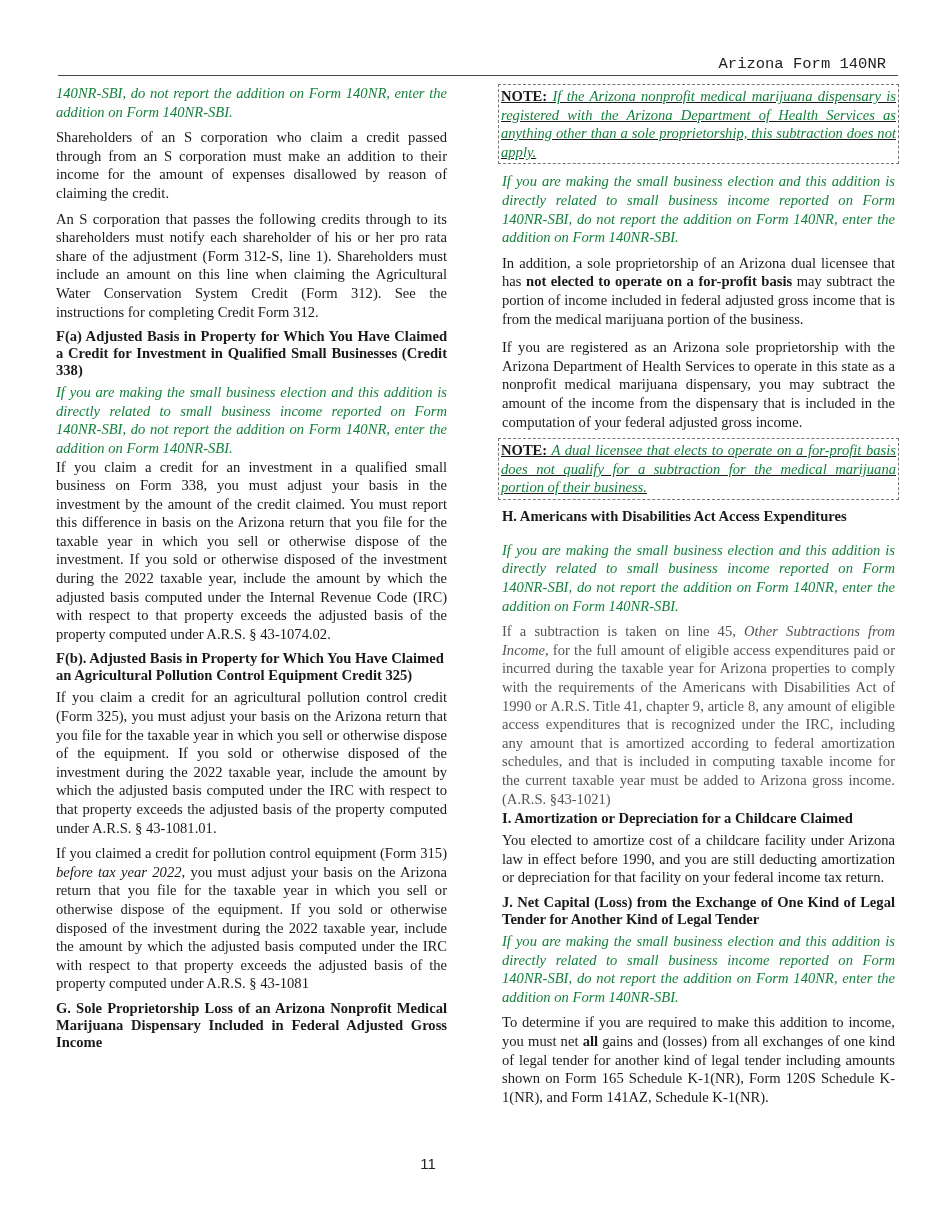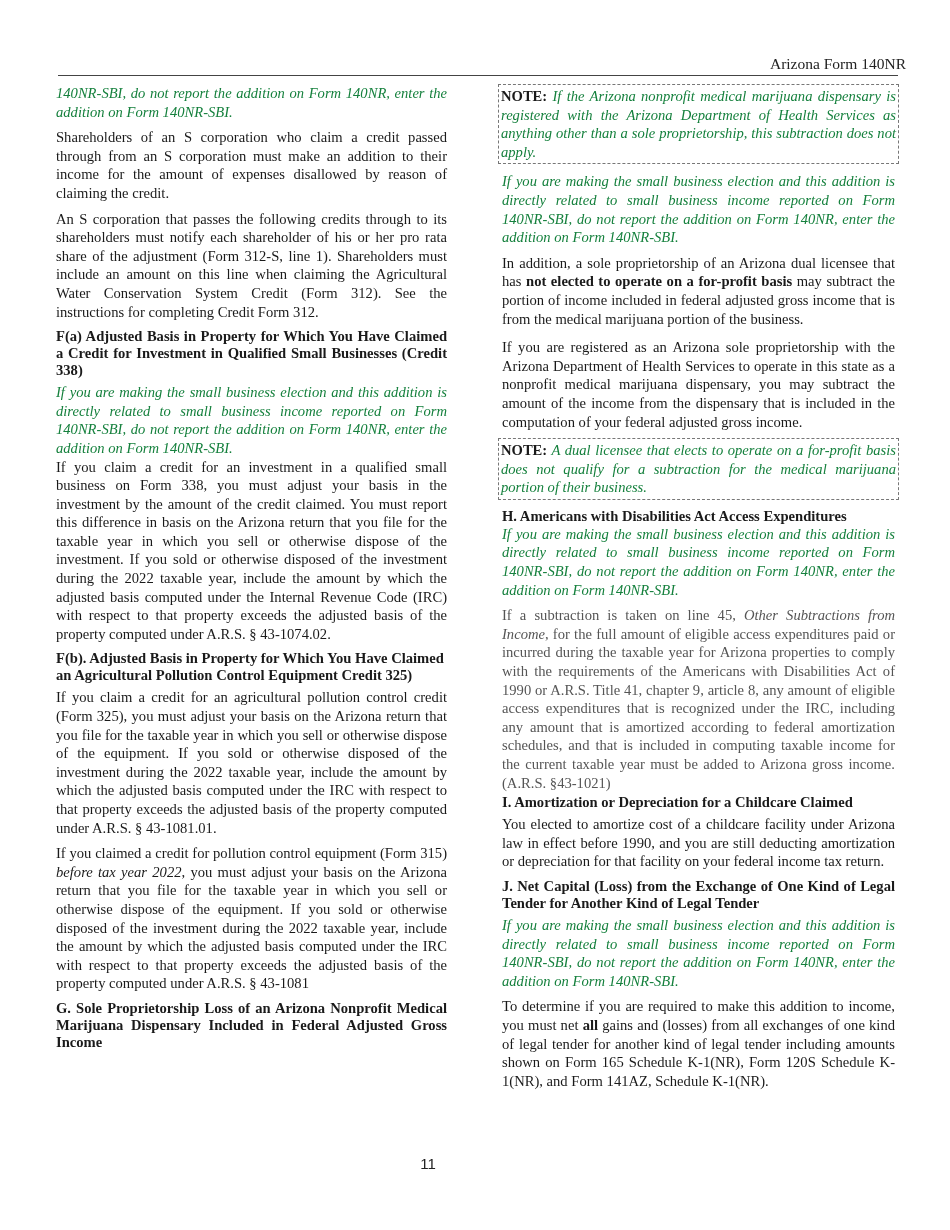--- a/index.html
+++ b/index.html
@@ -1,29 +1,29 @@
 <!DOCTYPE html>
 <html><head>
 <meta charset="utf-8">
 <style>
   html, body { margin: 0; padding: 0; background: #ffffff; }
   body { width: 950px; height: 1230px; position: relative; overflow: hidden;
          font-family: "Liberation Serif", serif; color: #1a1a1a; }
-  .header-title { position: absolute; top: 55px; right: 44px;
-         font-family: Liberation Serif, serif; font-size: 15.5px; color: #222; }
+  .header-title { position: absolute; top: 55px; right: 64px;
+         font-family: Liberation Mono, monospace; font-size: 15.5px; color: #222; }
   .header-rule { position: absolute; top: 75px; left: 58px; width: 840px; height: 0;
          border-top: 1.3px solid #444; }
   .col { position: absolute; top: 84px; width: 391px; font-size: 14.6px; line-height: 18.6px; }
   .col-left { left: 56px; }
   .col-right { left: 502px; width: 393px; }
   p { margin: 0 0 7px 0; text-align: justify; }
   .it { font-style: italic; color: #15803d; }
   .gray { color: #555; }
   h3 { margin: 0 0 4px 0; font-size: 14.6px; line-height: 17px; font-weight: bold; text-align: justify; }
-  .note { border: 1px dashed #777; padding: 2px 2px 2px 2px; margin: 0 -4px 8px -4px; }
+  .note { border: 1px dashed #777; padding: 2px 2px 2px 2px; margin: 0 -4px 8px -4px; text-decoration: underline; }
   .note p { margin: 0; }
   .tight { margin-bottom: 0; }
   .page-number { position: absolute; top: 1155px; left: 0; width: 856px; text-align: center;
          font-family: "Liberation Sans", sans-serif; font-size: 15px; color: #222; }
 </style>
 </head>
 <body>
 
 <div class="header-title">Arizona Form 140NR</div>
 <div class="header-rule"></div>
@@ -50,21 +50,21 @@
     <p><b>NOTE:</b><i class="it"> If the Arizona nonprofit medical marijuana dispensary is registered with the Arizona Department of Health Services as anything other than a sole proprietorship, this subtraction does not apply.</i></p>
   </div>
   <p class="it">If you are making the small business election and this addition is directly related to small business income reported on Form 140NR-SBI, do not report the addition on Form 140NR, enter the addition on Form 140NR-SBI.</p>
   <p style="margin-bottom:10px"><span>In addition, a sole proprietorship of an Arizona dual licensee that has </span><b>not elected to operate on a for-profit basis</b><span> may subtract the portion of income included in federal adjusted gross income that is from the medical marijuana portion of the business.</span></p>
   <p>If you are registered as an Arizona sole proprietorship with the Arizona Department of Health Services to operate in this state as a nonprofit medical marijuana dispensary, you may subtract the amount of the income from the dispensary that is included in the computation of your federal adjusted gross income.</p>
 
   <div class="note">
     <p><b>NOTE:</b><i class="it">  A dual licensee that elects to operate on a for-profit basis does not qualify for a subtraction for the medical marijuana portion of their business.</i></p>
   </div>
 
-  <h3 style="margin-bottom:0">H.  Americans with Disabilities Act Access Expenditures</h3>
+  <h3 style="margin-bottom:16px">H.  Americans with Disabilities Act Access Expenditures</h3>
   <p class="it">If you are making the small business election and this addition is directly related to small business income reported on Form 140NR-SBI, do not report the addition on Form 140NR, enter the addition on Form 140NR-SBI.</p>
   <p class="gray tight"><span>If a subtraction is taken on line 45, </span><i>Other Subtractions from Income</i><span>, for the full amount of eligible access expenditures paid or incurred during the taxable year for Arizona properties to comply with the requirements of the Americans with Disabilities Act of 1990 or A.R.S. Title 41, chapter 9, article 8, any amount of eligible access expenditures that is recognized under the IRC, including any amount that is amortized according to federal amortization schedules, and that is included in computing taxable income for the current taxable year must be added to Arizona gross income.  (A.R.S. §43-1021)</span></p>
 
   <h3 style="margin-top:2px">I.  Amortization or Depreciation for a Childcare Claimed</h3>
   <p>You elected to amortize cost of a childcare facility under Arizona law in effect before 1990, and you are still deducting amortization or depreciation for that facility on your federal income tax return.</p>
 
   <h3>J.  Net Capital (Loss) from the Exchange of One Kind of Legal Tender for Another Kind of Legal Tender</h3>
   <p class="it">If you are making the small business election and this addition is directly related to small business income reported on Form 140NR-SBI, do not report the addition on Form 140NR, enter the addition on Form 140NR-SBI.</p>
   <p><span>To determine if you are required to make this addition to income, you must net </span><b>all</b><span> gains and (losses) from all exchanges of one kind of legal tender for another kind of legal tender including amounts shown on Form 165 Schedule K-1(NR), Form 120S Schedule K-1(NR), and Form 141AZ, Schedule K-1(NR).</span></p>
 </div>

